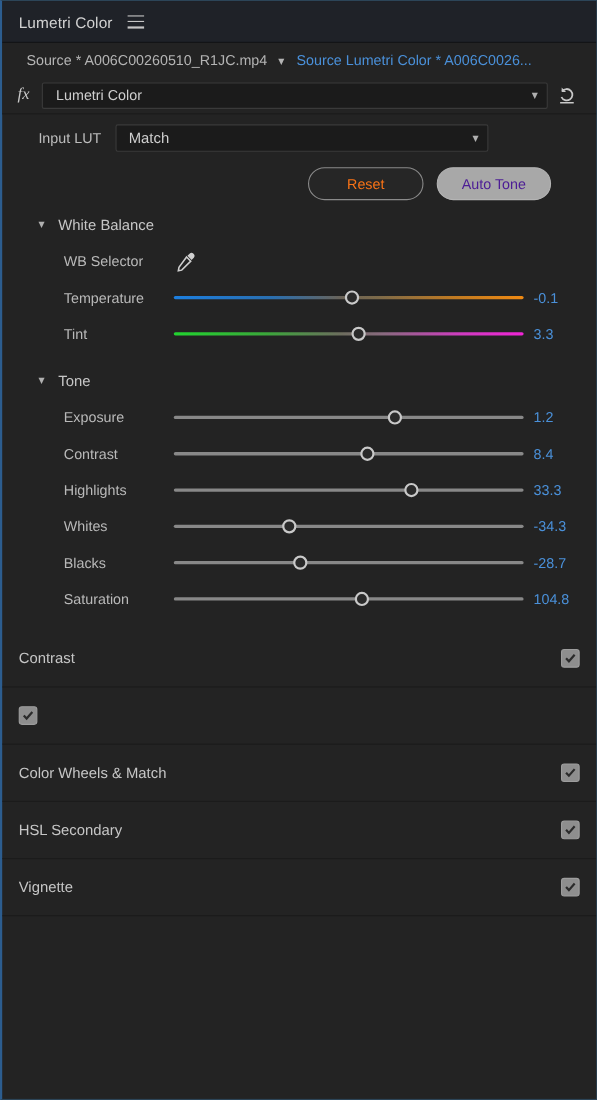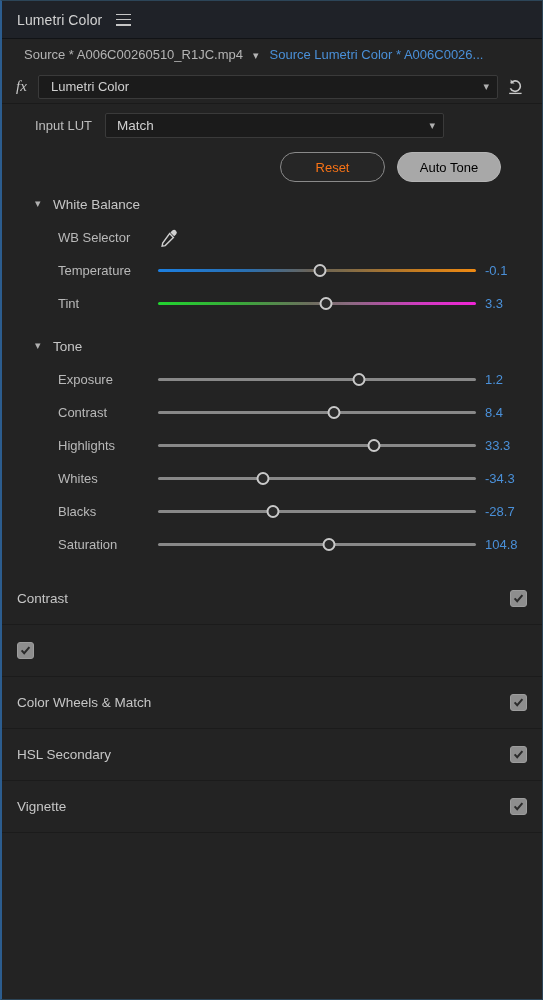--- a/index.html
+++ b/index.html
@@ -196,21 +196,21 @@
   }
   .pill.outline {
     width: 105px;
     border: 1px solid #8a8a8a;
     background: #262626;
     color: #f97316;
   }
   .pill.filled {
     width: 104px;
     background: #a8a8a8;
-    color: #000000;
+    color: #4c1d95;
     border: 1px solid #b4b4b4;
   }
 
   
   .subgroup-head {
     height: 33px;
     display: flex;
     align-items: center;
     padding-left: 18px;
     cursor: pointer;

